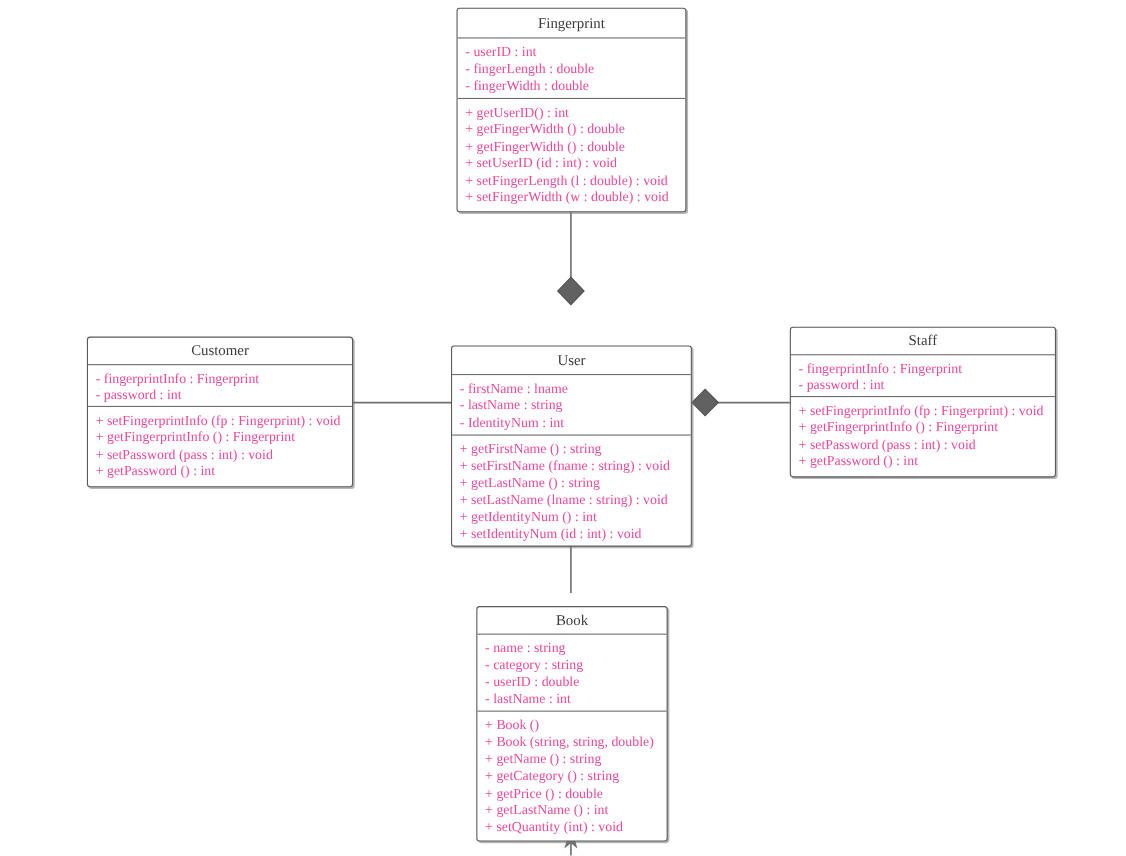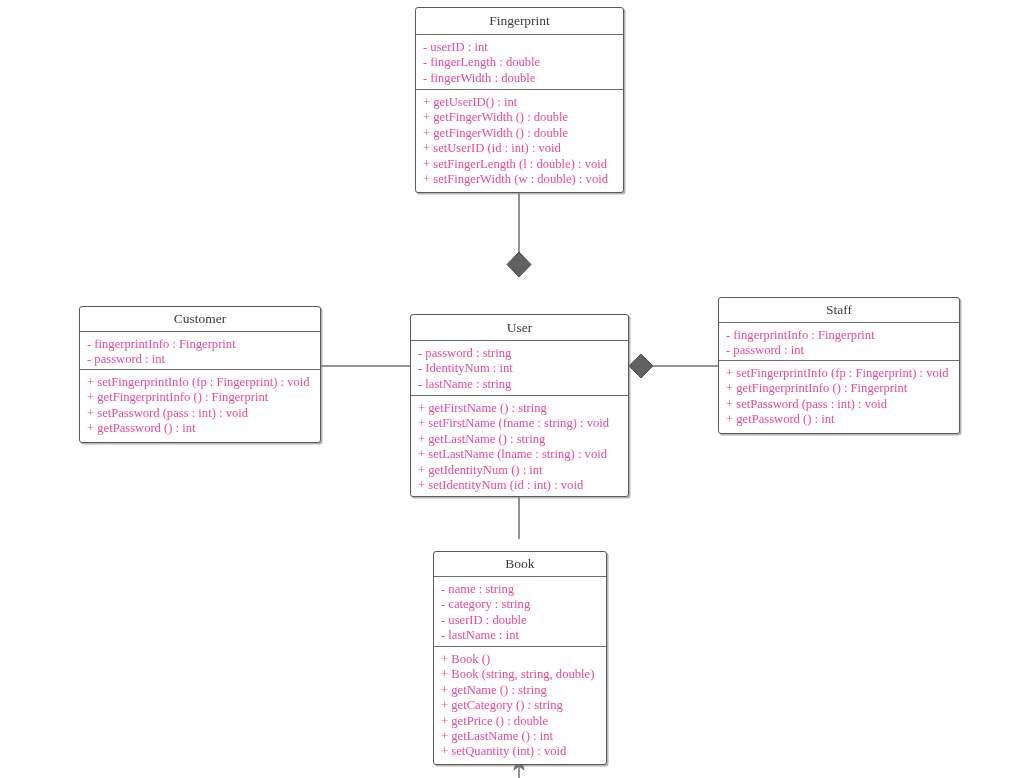--- a/index.html
+++ b/index.html
@@ -128,23 +128,23 @@
       <div class="uml-member">+ getFingerWidth () : double</div>
       <div class="uml-member">+ setUserID (id : int) : void</div>
       <div class="uml-member">+ setFingerLength (l : double) : void</div>
       <div class="uml-member">+ setFingerWidth (w : double) : void</div>
     </div>
   </div>
 
   <div class="uml-class" id="class-user">
     <div class="uml-class-name">User</div>
     <div class="uml-compartment uml-attrs with-rule">
-      <div class="uml-member">- password : string</div>
+      <div class="uml-member">- firstName : lname</div>
+      <div class="uml-member">- lastName : string</div>
       <div class="uml-member">- IdentityNum : int</div>
-      <div class="uml-member">- lastName : string</div>
     </div>
     <div class="uml-compartment uml-methods">
       <div class="uml-member">+ getFirstName () : string</div>
       <div class="uml-member">+ setFirstName (fname : string) : void</div>
       <div class="uml-member">+ getLastName () : string</div>
       <div class="uml-member">+ setLastName (lname : string) : void</div>
       <div class="uml-member">+ getIdentityNum () : int</div>
       <div class="uml-member">+ setIdentityNum (id : int) : void</div>
     </div>
   </div>

